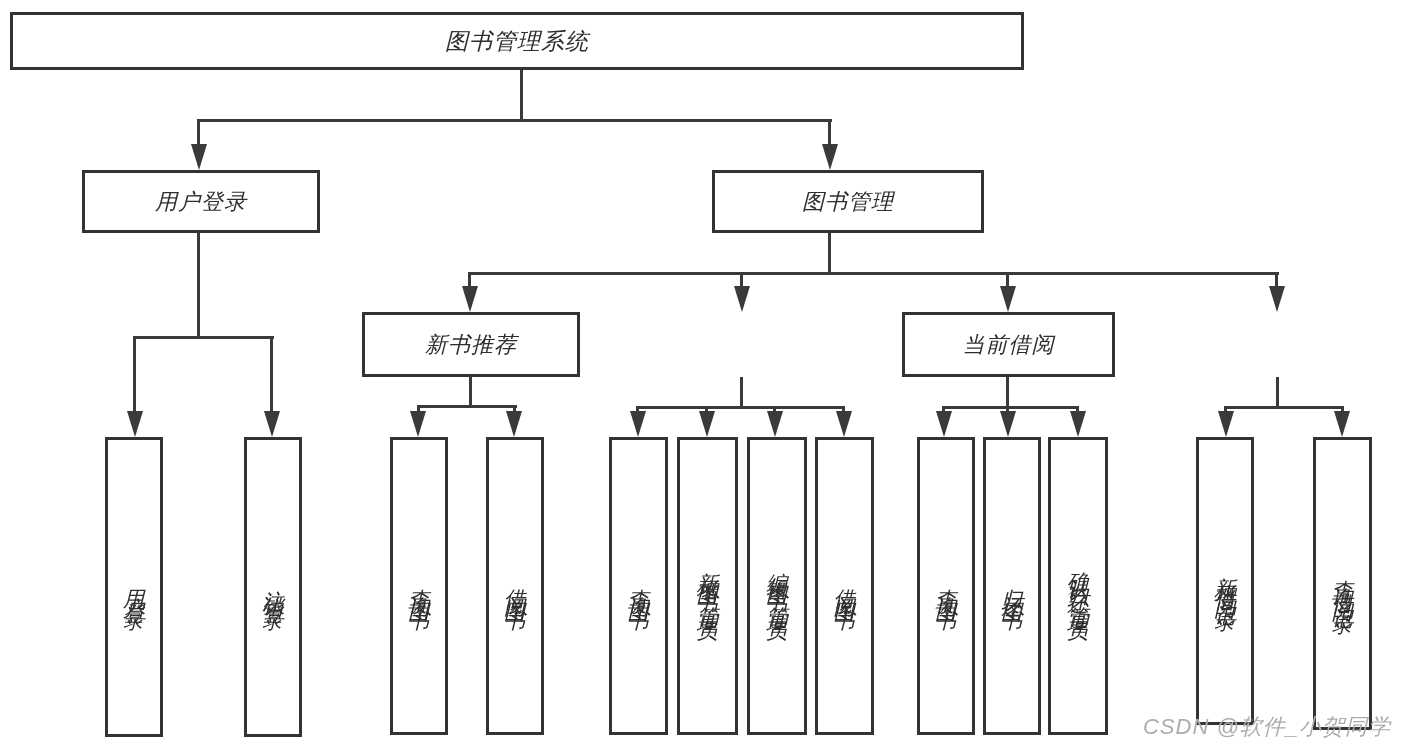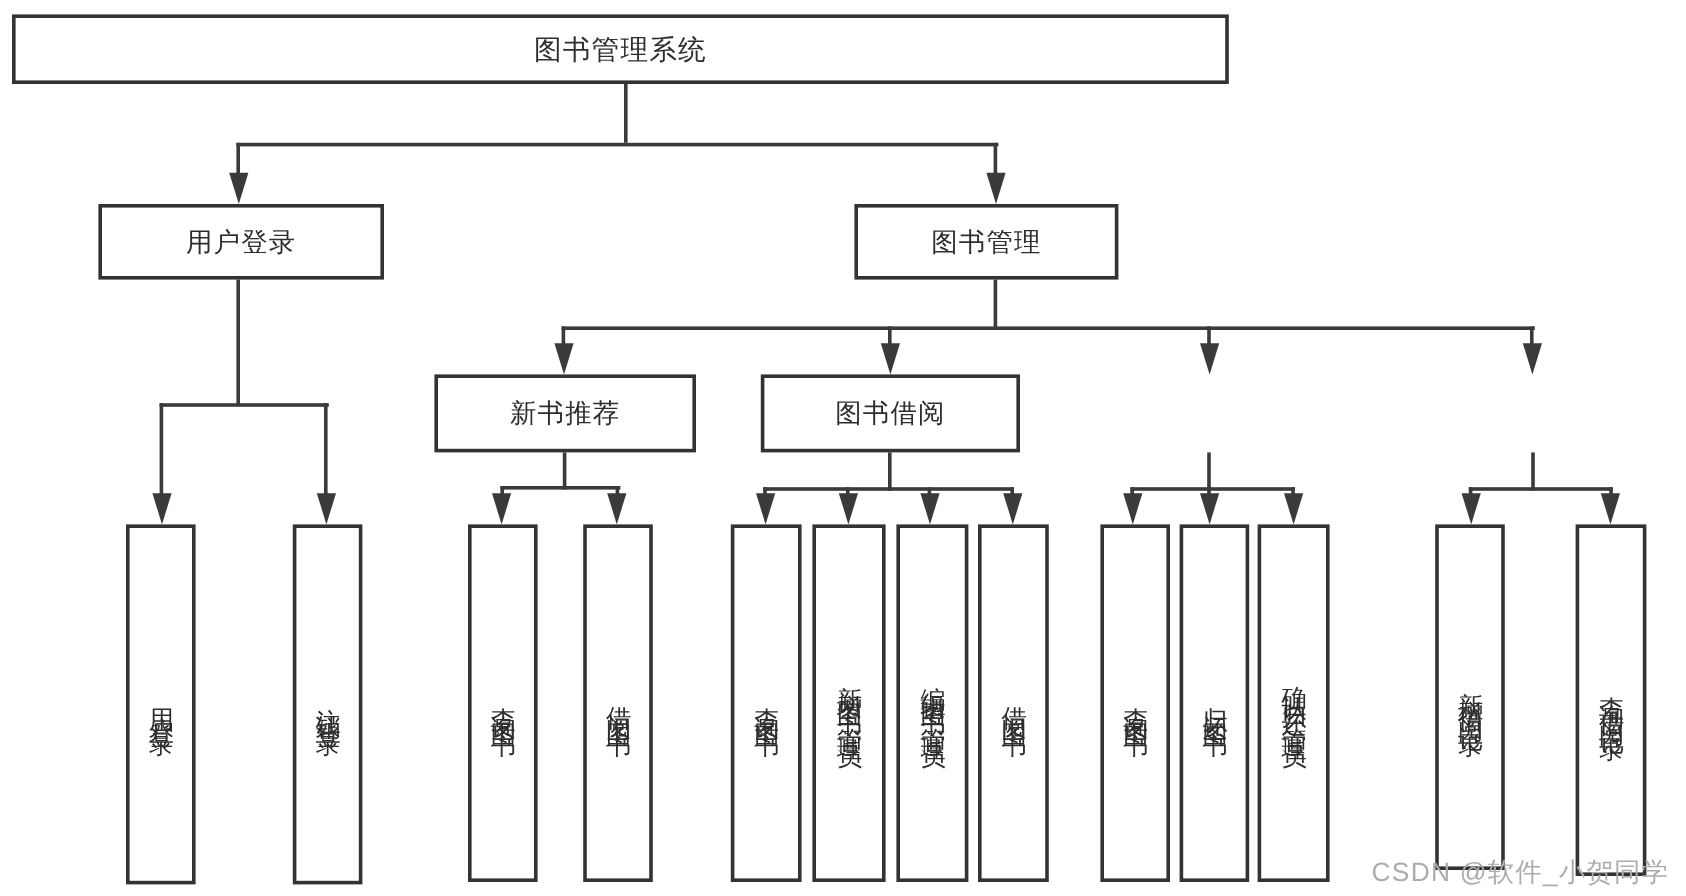--- a/index.html
+++ b/index.html
@@ -1,18 +1,18 @@
 <!DOCTYPE html>
 <html><head>
 <meta charset="utf-8">
 <style>
   html,body{margin:0;padding:0;background:#ffffff;}
   .stage{
     position:relative;width:1405px;height:747px;background:#ffffff;overflow:hidden;
-    font-family:"Liberation Sans","DejaVu Sans",sans-serif;color:#2e2e2e;
+    font-family:"Liberation Sans","DejaVu Sans",sans-serif;color:#2e2e2e;font-style:italic;
   }
   .box{
     position:absolute;box-sizing:border-box;border:3px solid #333333;background:#ffffff;
     display:flex;align-items:center;justify-content:center;
     font-size:22px;letter-spacing:1px;white-space:nowrap;
   }
   .box.root{font-size:23px;}
   .vbox{
     position:absolute;box-sizing:border-box;border:3px solid #333333;background:#ffffff;
     display:flex;align-items:center;justify-content:center;
@@ -44,21 +44,21 @@
   <div class="vline" style="left:520px;top:70px;height:49px;"></div>
   <div class="hline" style="left:197px;top:119px;width:635px;"></div>
   <div class="vline" style="left:197px;top:119px;height:27px;"></div>
   <div class="tri" style="left:191px;top:144px;"></div>
   <div class="vline" style="left:828px;top:119px;height:27px;"></div>
   <div class="tri" style="left:822px;top:144px;"></div>
 
   <div class="box" style="left:82px;top:170px;width:238px;height:63px;">
     <span>用户登录</span>
   </div>
-  <div class="box" style="left:712px;top:170px;width:220px;height:63px;">
+  <div class="box" style="left:712px;top:170px;width:272px;height:63px;">
     <span>图书管理</span>
   </div>
 
   <div class="vline" style="left:197px;top:233px;height:105px;"></div>
   <div class="hline" style="left:133px;top:336px;width:141px;"></div>
   <div class="vline" style="left:133px;top:336px;height:77px;"></div>
   <div class="tri" style="left:127px;top:411px;"></div>
   <div class="vline" style="left:270px;top:336px;height:77px;"></div>
   <div class="tri" style="left:264px;top:411px;"></div>
 
@@ -76,22 +76,22 @@
   <div class="vline" style="left:740px;top:272px;height:16px;"></div>
   <div class="tri" style="left:734px;top:286px;"></div>
   <div class="vline" style="left:1006px;top:272px;height:16px;"></div>
   <div class="tri" style="left:1000px;top:286px;"></div>
   <div class="vline" style="left:1275px;top:272px;height:16px;"></div>
   <div class="tri" style="left:1269px;top:286px;"></div>
 
   <div class="box" style="left:362px;top:312px;width:218px;height:65px;align-items:center;">
     <span>新书推荐</span>
   </div>
-  <div class="box" style="left:634px;top:312px;width:216px;height:65px;">
-    <span>图书借阅</span>
+  <div class="box" style="left:902px;top:312px;width:213px;height:65px;">
+    <span>当前借阅</span>
   </div>
 
   <div class="vline" style="left:469px;top:377px;height:31px;"></div>
   <div class="hline" style="left:417px;top:405px;width:100px;"></div>
   <div class="vline" style="left:417px;top:405px;height:10px;"></div>
   <div class="tri" style="left:410px;top:411px;"></div>
   <div class="vline" style="left:513px;top:405px;height:10px;"></div>
   <div class="tri" style="left:506px;top:411px;"></div>
 
   <div class="vbox" style="left:390px;top:437px;width:58px;height:298px;">

